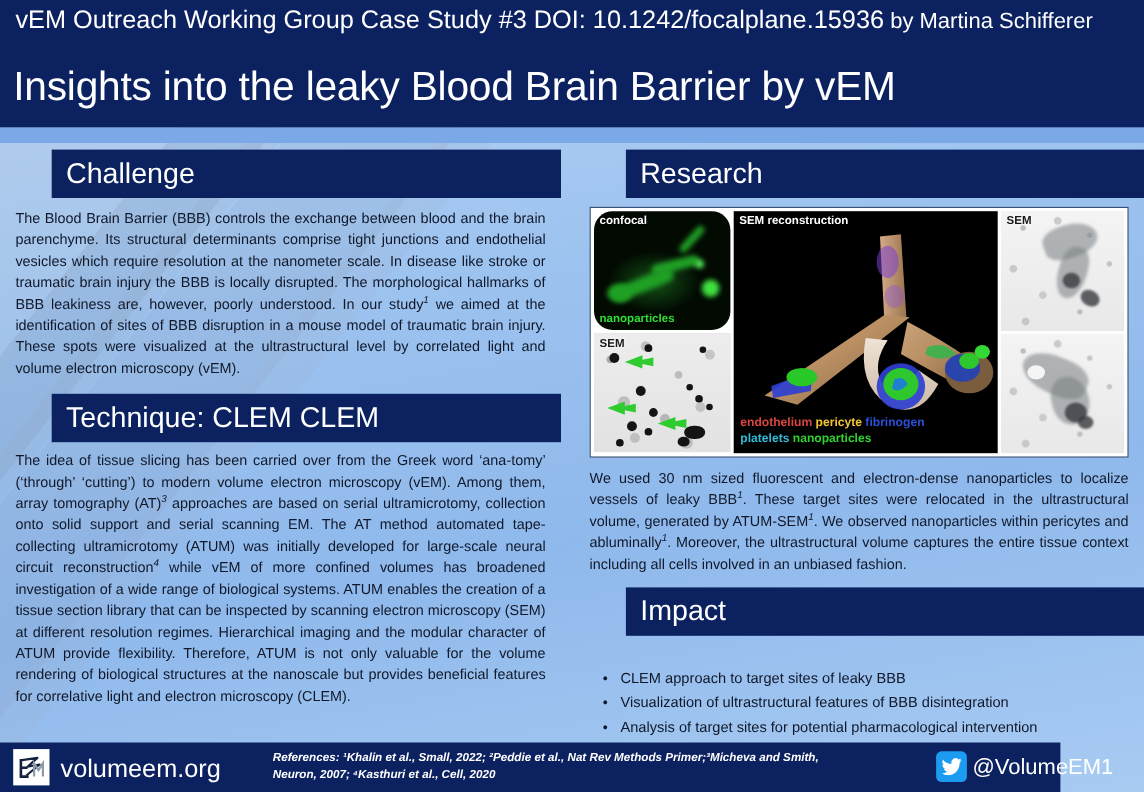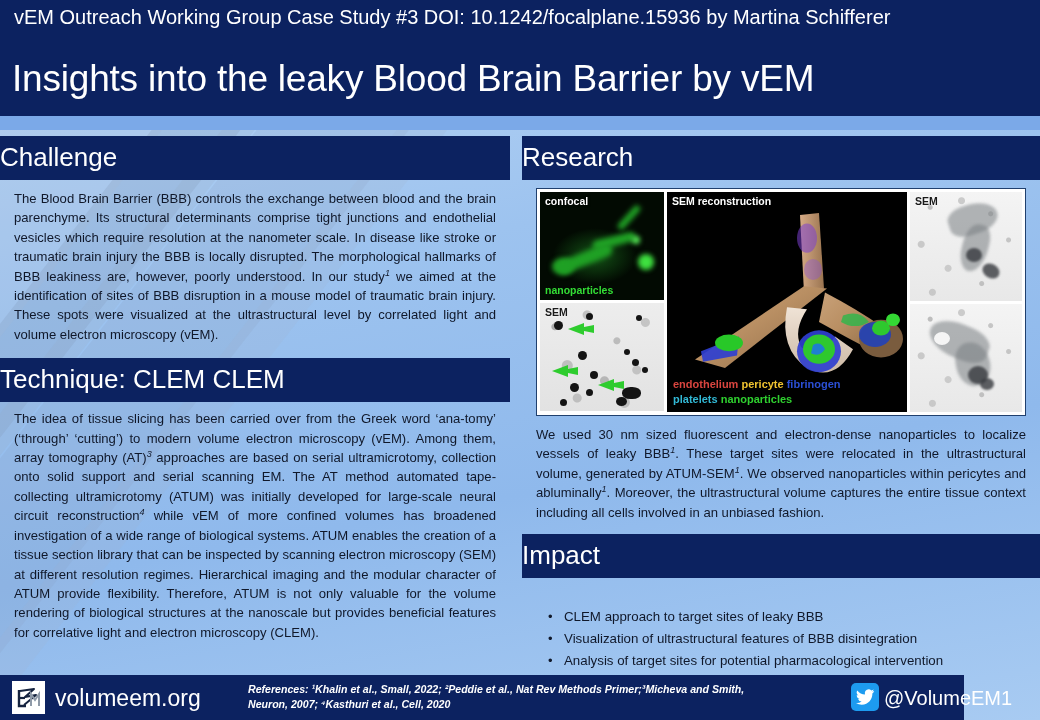--- a/index.html
+++ b/index.html
@@ -31,42 +31,43 @@
 
   
   #header {
     position: absolute; left: 0; top: 0; width: 1040px; height: 116px;
     background: #0c2260; color: #ffffff; z-index: 5;
   }
   #hdr-line1 {
     position: absolute; left: 14px; top: 4px; width: 1015px;
     font-size: 20px; line-height: 26px; white-space: nowrap;
   }
-  #hdr-line1 .small { font-size: 20px; text-align: center; }
+  #hdr-line1 .small { font-size: 23px; text-align: center; }
   #hdr-line2 {
     position: absolute; left: 16px; top: 32px;
     font-size: 15.5px; font-style: italic; line-height: 20px;
   }
   #hdr-title {
     position: absolute; left: 12px; top: 54px;
     font-size: 37px; line-height: 50px; letter-spacing: -0.2px;
   }
   #hdr-strip {
     position: absolute; left: 0; top: 116px; width: 1040px; height: 14px;
     background: #7ba9e8; z-index: 5;
   }
 
   
   #colL { position: absolute; left: 0px;   top: 136px; width: 510px; z-index: 3; }
   #colR { position: absolute; left: 522px; top: 136px; width: 518px; z-index: 3; }
 
   .sec-head {
     background: #0c2260; color: #fff;
     font-size: 26px; line-height: 36px;
-    padding: 3px 0 5px 0;
+    padding: 3px 0 5px 13px;
+    margin-left: 47px;
   }
   .sec-body {
     color: #10182a;
     font-size: 13.1px;
     line-height: 19.4px;
     text-align: justify;
     padding: 9px 14px 8px 14px;
   }
   .sec-body.tight { padding-top: 7px; }
   sup { font-size: 9px; font-style: italic; vertical-align: super; line-height: 0; }
@@ -86,21 +87,21 @@
 
   .panel { position: relative; overflow: hidden; }
   .plabel {
     position: absolute; left: 5px; top: 3px;
     font-size: 10.5px; font-weight: bold; color: #ffffff;
     z-index: 4; text-shadow: 0 0 3px #000;
   }
   .plabel.dark { color: #1a1a1a; text-shadow: 0 0 3px #fff; }
 
   
-  #p-confocal { height: 108px; background: #020a02; }
+  #p-confocal { height: 108px; background: #020a02; border-radius: 17px; }
   #p-confocal .vessel {
     position: absolute; background: #1fa024; filter: blur(2.4px);
   }
   #cf-glow {
     position: absolute; left: -10px; top: -10px; right: -10px; bottom: -10px;
     background: radial-gradient(ellipse 60px 40px at 45% 58%, rgba(40,170,45,0.45), rgba(8,30,8,0) 70%);
   }
   #cf-nplabel { position: absolute; left: 5px; bottom: 4px; font-size: 10.5px; color: #33dd35; font-weight: bold; }
 
   

